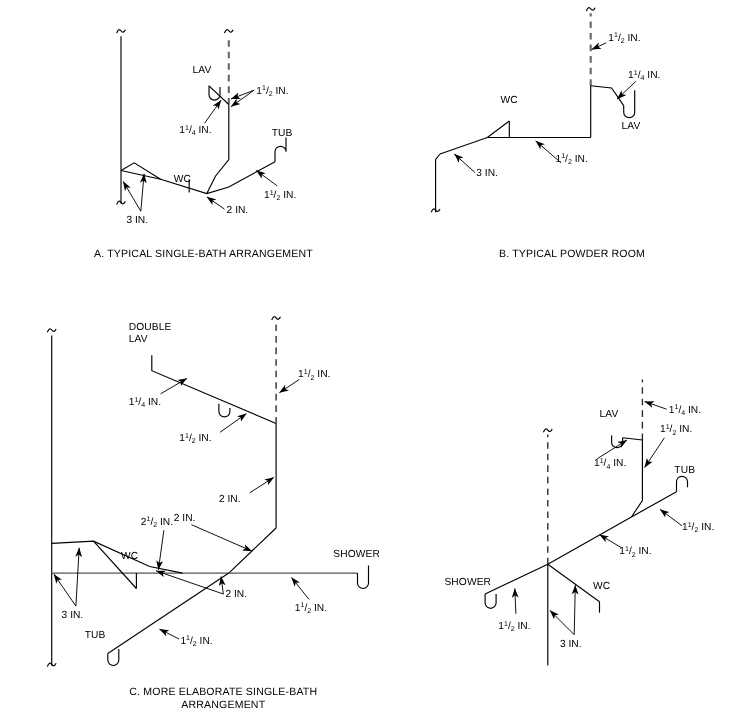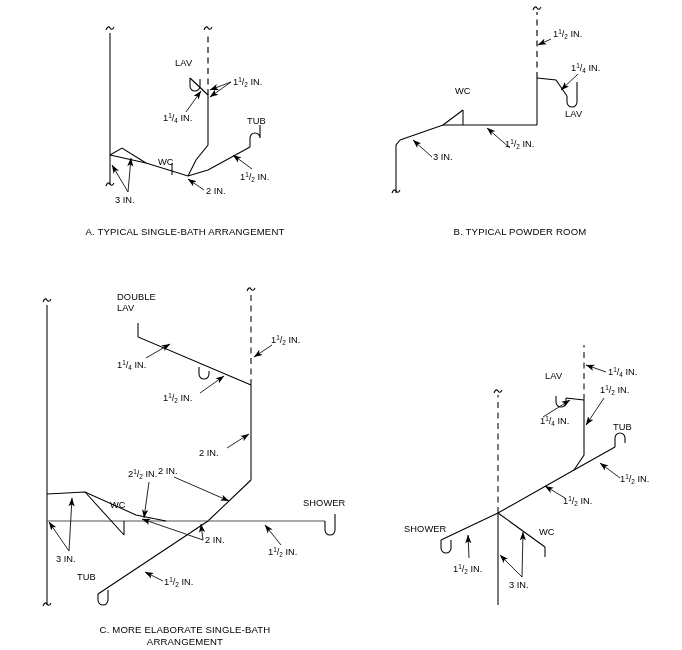--- a/index.html
+++ b/index.html
@@ -80,21 +80,21 @@
     text-align: center;
     font-family: "Liberation Sans", sans-serif;
     font-size: 9.6px;
     color: #000000;
     letter-spacing: 0.15px;
     line-height: 12px;
     white-space: pre-line;
   }
   #cap-a { left: 30px;  top: 226px; width: 310px; }
   #cap-b { left: 370px; top: 226px; width: 300px; }
-  #cap-c { left: 30px;  top: 624px; width: 310px; }
+  #cap-c { left: 48px;  top: 624px; width: 310px; }
   #cap-d { left: 370px; top: 624px; width: 300px; }
 </style>
 </head>
 <body>
 
 <div class="sheet">
 
 <svg class="dia" viewBox="0 0 682 650">
   <defs>
     <marker id="arw" markerWidth="9" markerHeight="7" refX="8.4" refY="3.5" orient="auto" markerUnits="userSpaceOnUse">

